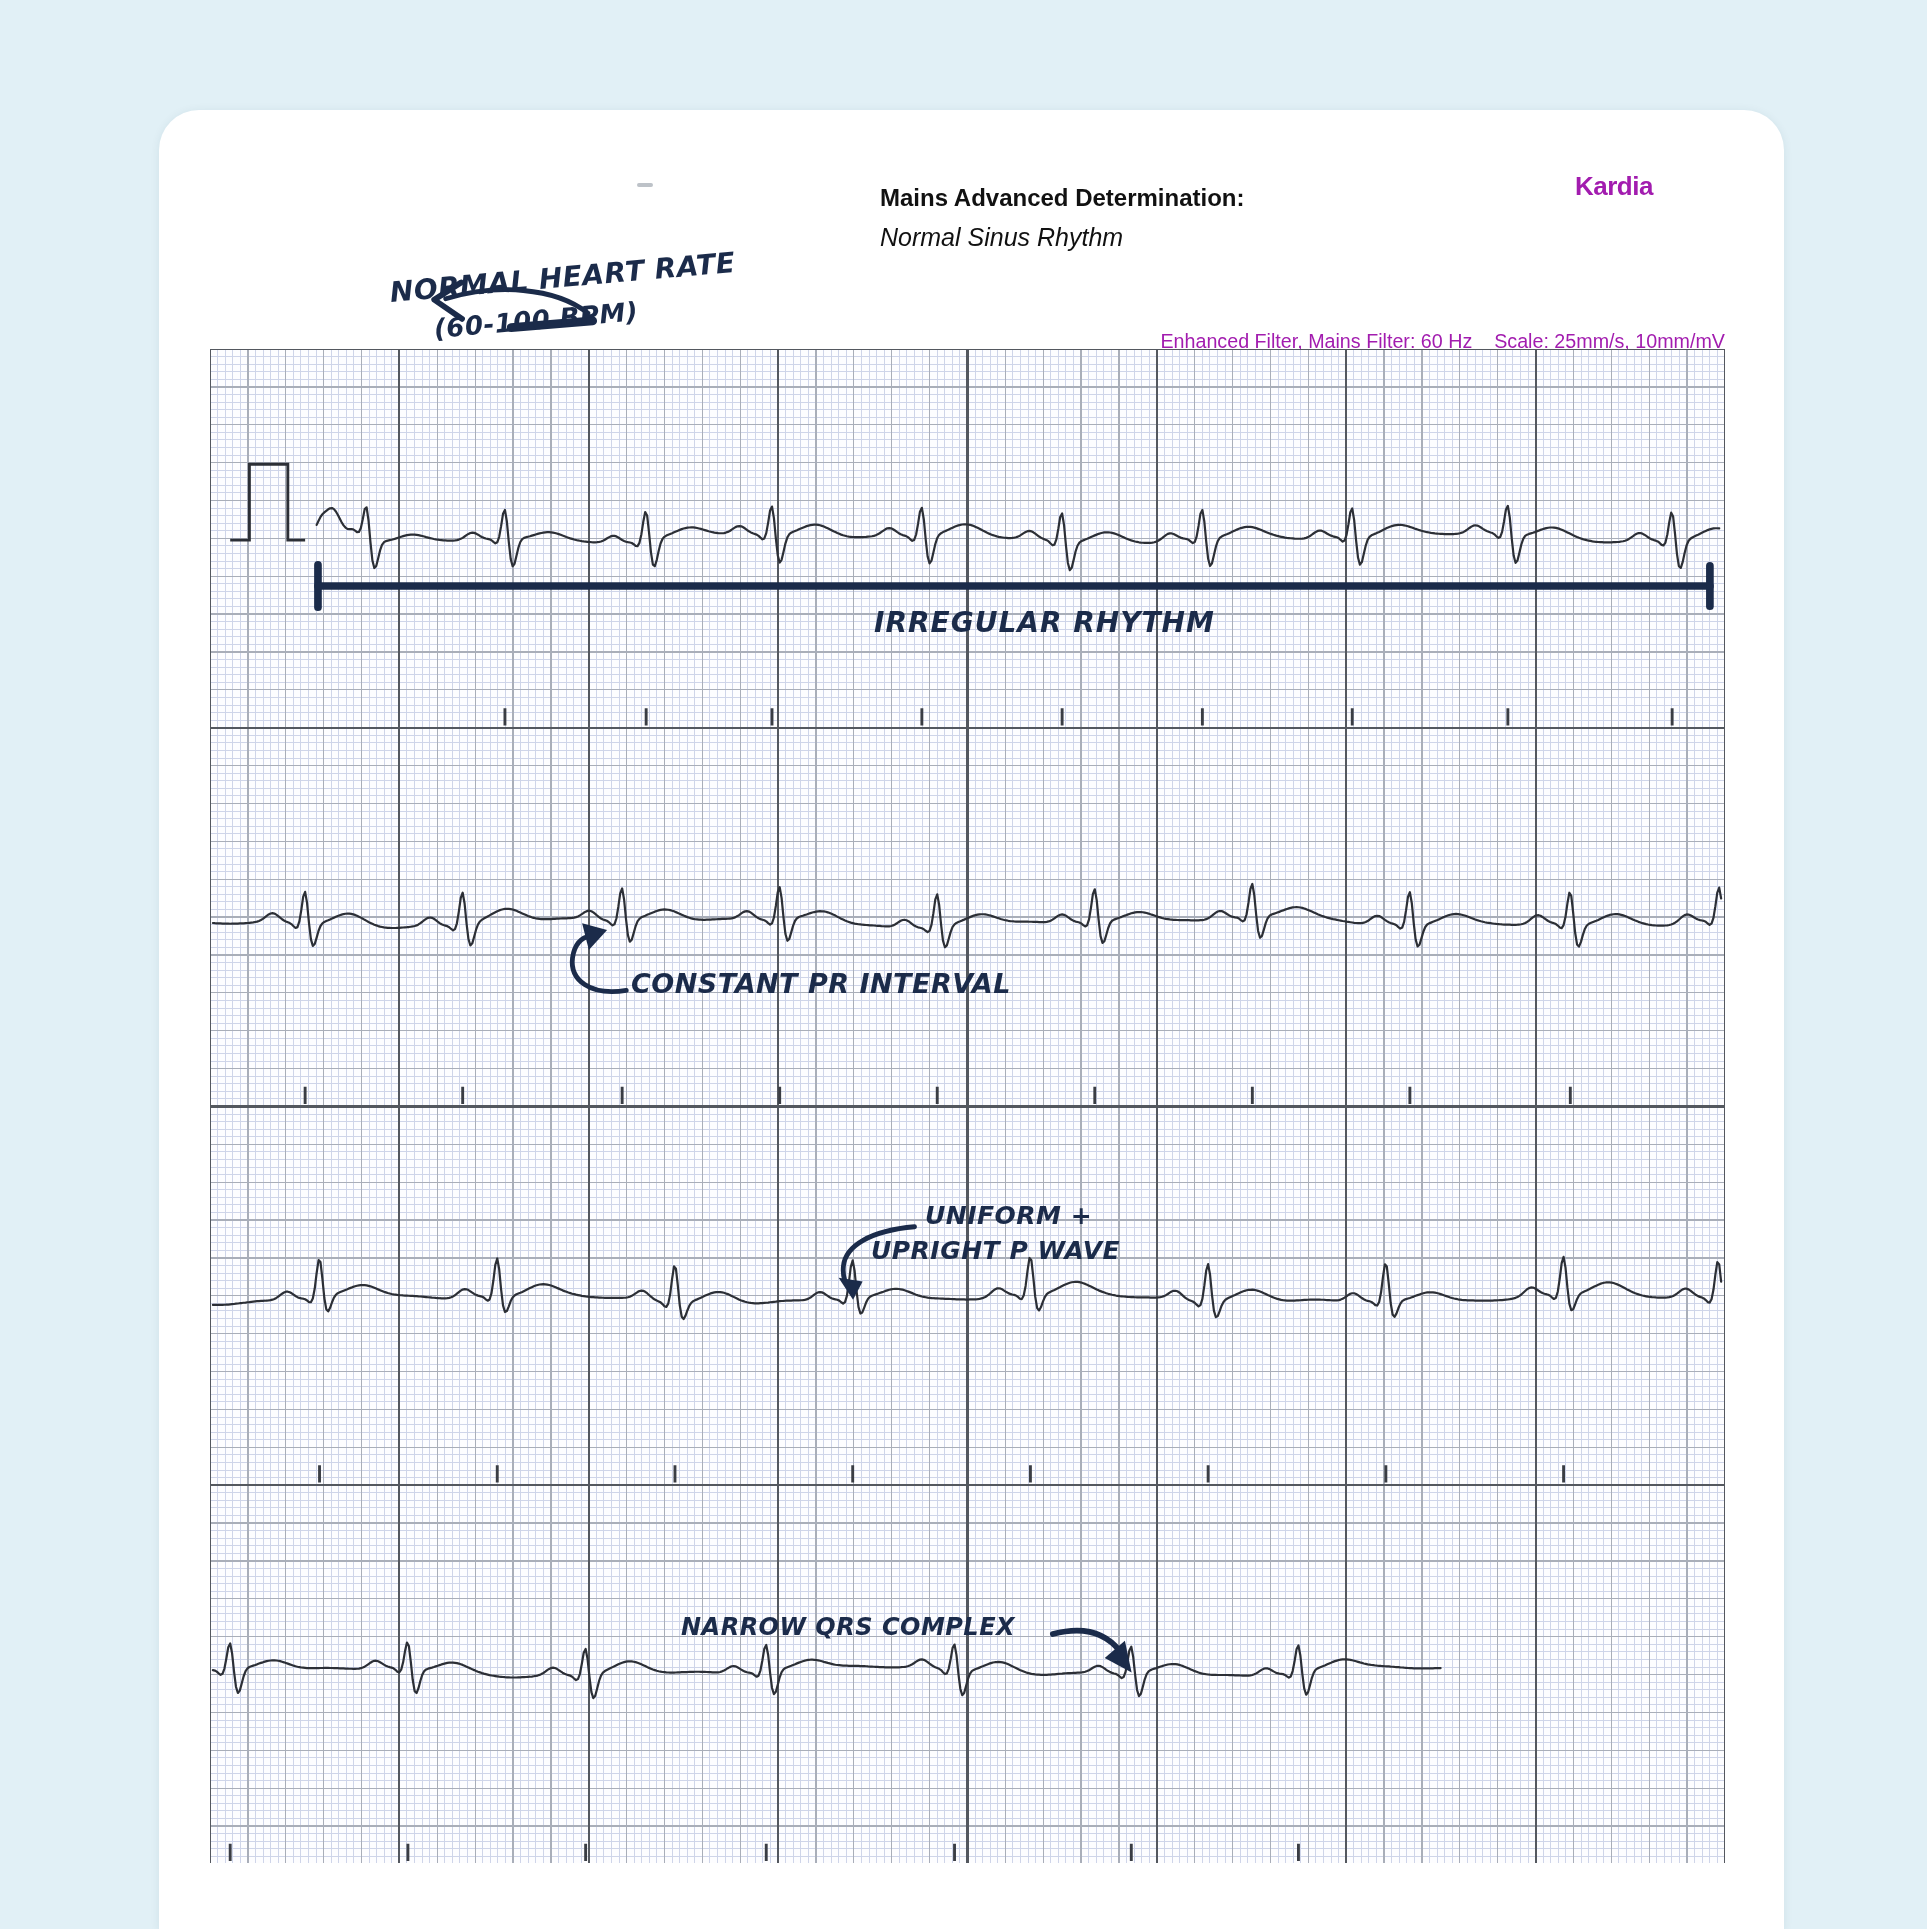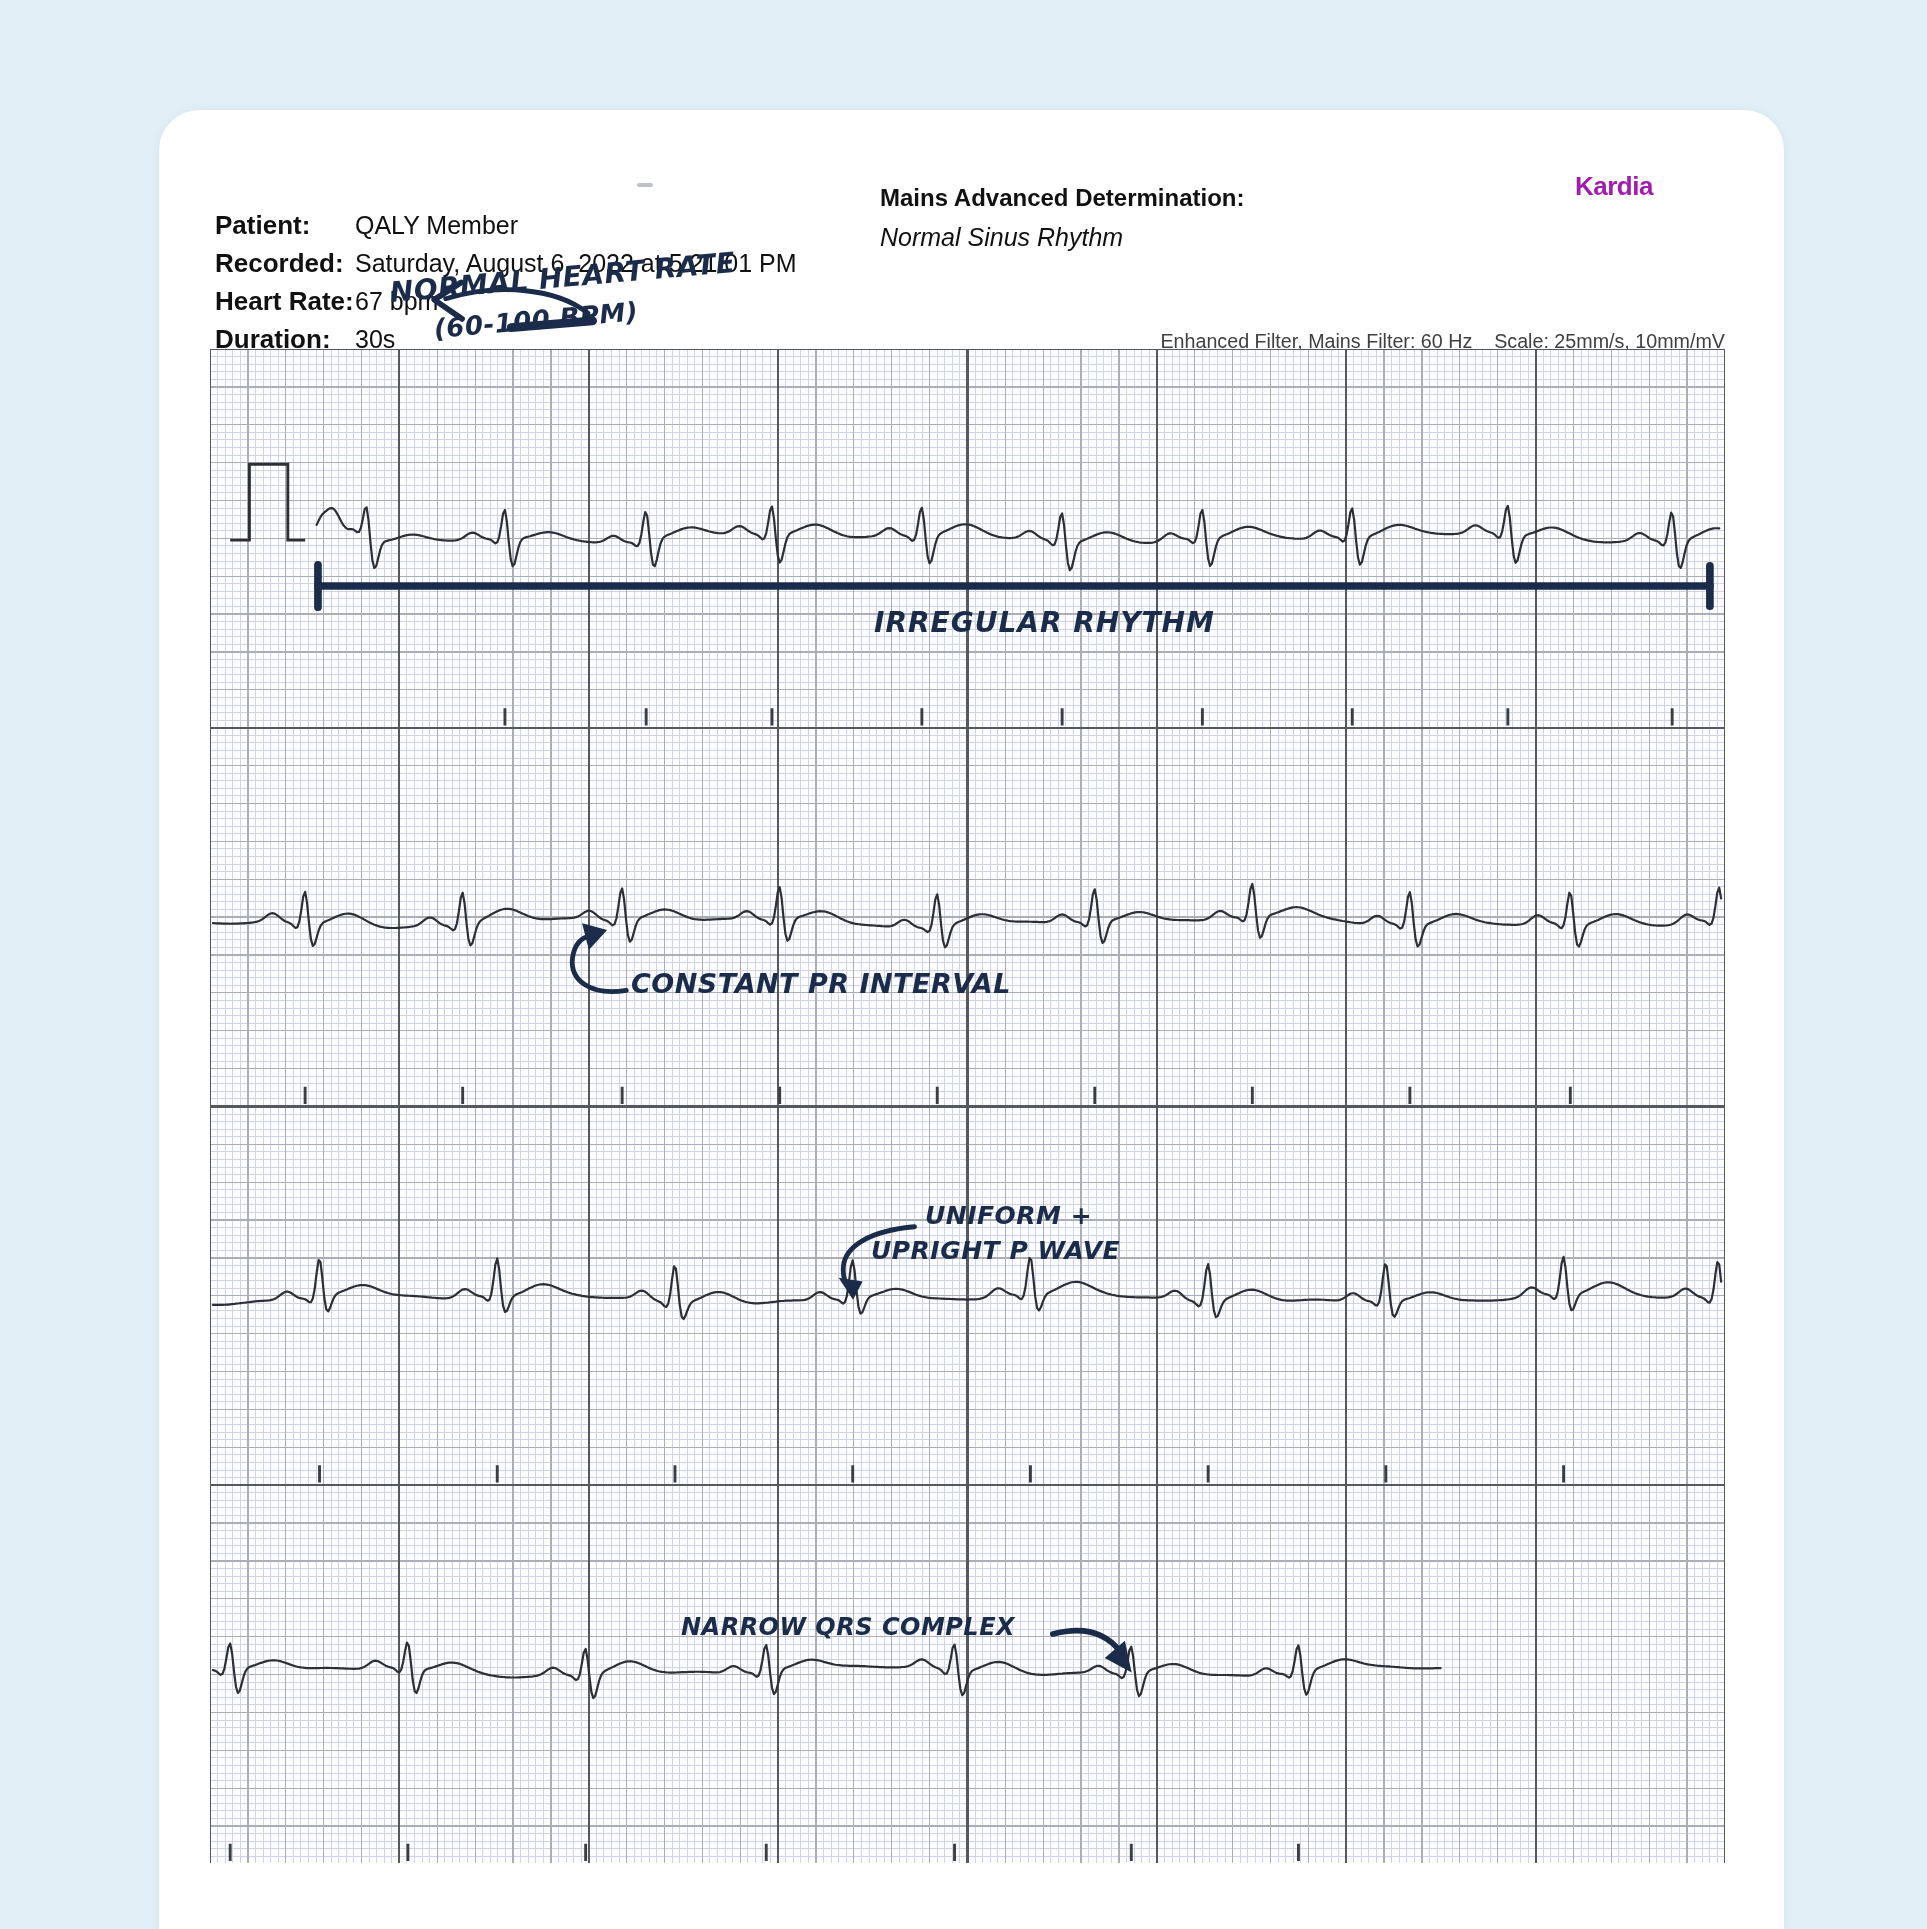--- a/index.html
+++ b/index.html
@@ -13,48 +13,36 @@
     background:#ffffff;border-radius:40px 40px 0 0;
     box-shadow:0 1.9px 9.6px rgba(30,60,80,.08);
   }
   .abs{position:absolute;}
   
   .hdr-label{font-weight:bold;font-size:26px;color:#111;line-height:38px;white-space:pre;}
   .hdr-value{font-size:25px;color:#111;line-height:38px;white-space:pre;}
   .det-title{font-weight:bold;font-size:24px;color:#111;}
   .det-value{font-size:25px;color:#111;}
   .logo{font-weight:bold;font-size:26px;letter-spacing:-0.5px;}
-  .filter-line{font-size:19.7px;color:#404040;white-space:pre;}
+  .filter-line{font-size:19.7px;color:#a21caf;white-space:pre;}
   .stray{position:absolute;left:638px;top:183px;width:16.3px;height:3.8px;border-radius:1.9px;background:#9aa2aa;opacity:.65;}
   
   .marker{
     position:absolute;
     font-family:"DejaVu Sans",sans-serif;font-weight:700;font-style:italic;
     color:#1b2b4a;letter-spacing:0.5px;white-space:pre;transform-origin:left center;
   }
   svg{display:block;}
   .overlay{position:absolute;left:0;top:0;pointer-events:none;}
 </style>
 </head>
 <body>
 
 <div class="card">
 
-  <div class="abs" style="left:56px;top:96px;">
-    <div style="display:grid;grid-template-columns:140px auto;">
-      <div class="hdr-label">Patient:</div>
-      <div class="hdr-value">QALY Member</div>
-      <div class="hdr-label">Recorded:</div>
-      <div class="hdr-value">Saturday, August 6, 2022 at 5:21:01 PM</div>
-      <div class="hdr-label">Heart Rate:</div>
-      <div class="hdr-value">67 bpm</div>
-      <div class="hdr-label">Duration:</div>
-      <div class="hdr-value">30s</div>
-    </div>
-  </div>
 
   <div class="abs" style="left:721px;top:74px;">
     <div class="det-title">Mains Advanced Determination:</div>
     <div class="det-value" style="margin-top:10.6px;font-style:italic;">Normal Sinus Rhythm</div>
   </div>
 
   <div class="abs logo" style="left:1416px;top:61px;color:#a21caf;">Kardia</div>
 
   <div class="stray" style="left:478px;top:73px;"></div>
 

